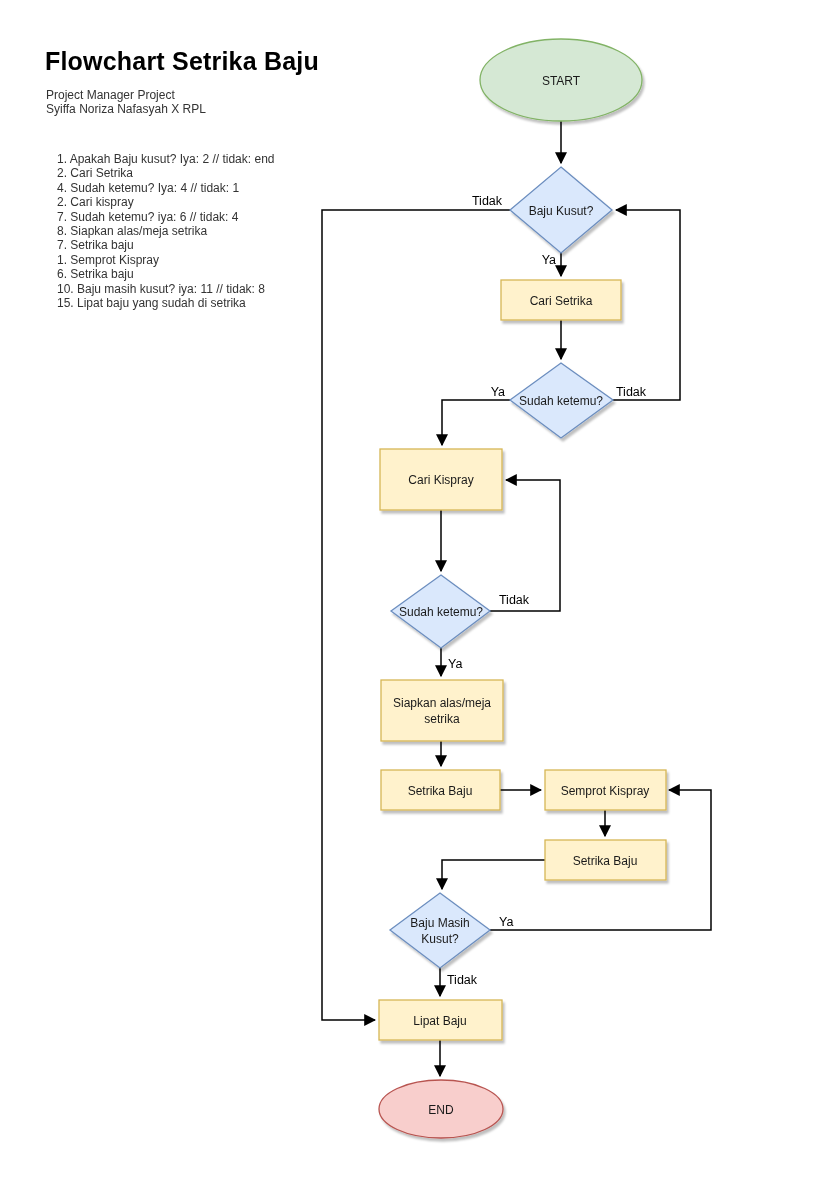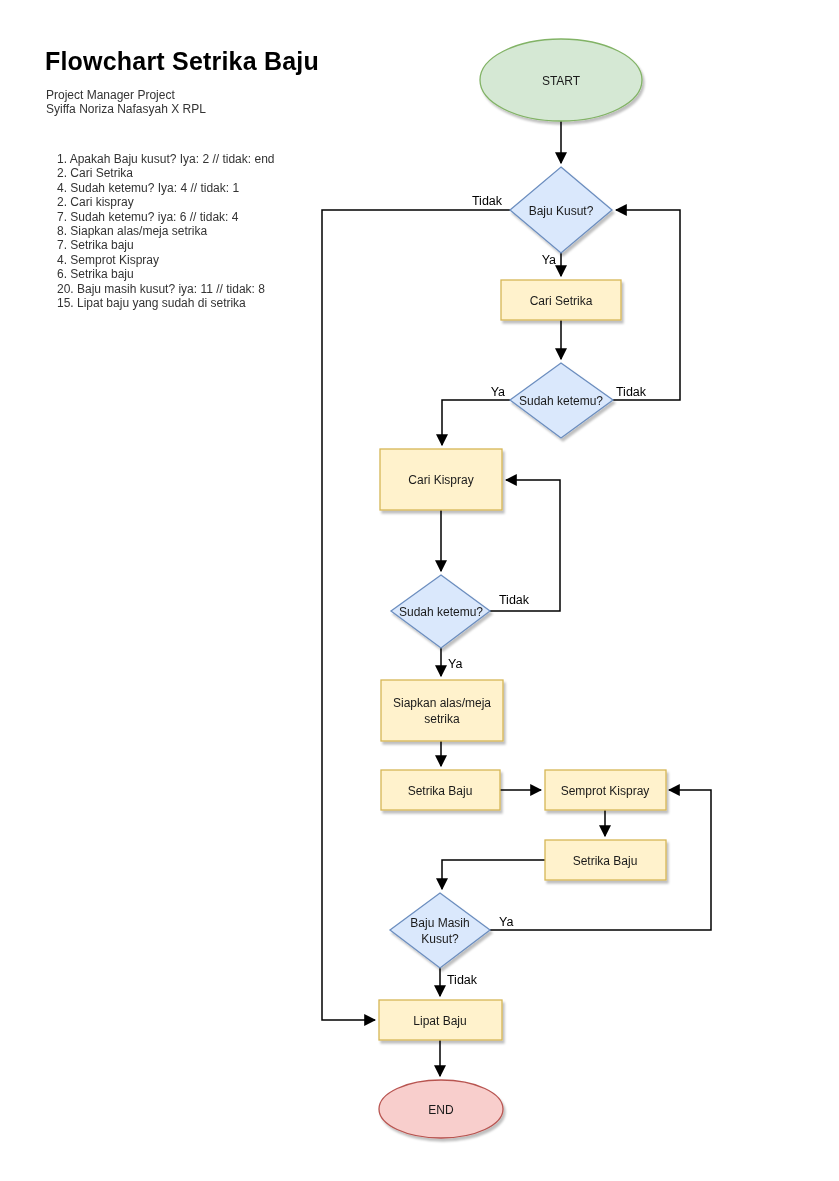--- a/index.html
+++ b/index.html
@@ -46,23 +46,23 @@
   </div>
 
   <div class="info-notes">
     <div>1. Apakah Baju kusut? Iya: 2 // tidak: end</div>
     <div>2. Cari Setrika</div>
     <div>4. Sudah ketemu? Iya: 4 // tidak: 1</div>
     <div>2. Cari kispray</div>
     <div>7. Sudah ketemu? iya: 6 // tidak: 4</div>
     <div>8. Siapkan alas/meja setrika</div>
     <div>7. Setrika baju</div>
-    <div>4. Semprot Kispray</div>
+    <div>1. Semprot Kispray</div>
     <div>6. Setrika baju</div>
-    <div>20. Baju masih kusut? iya: 11 // tidak: 8</div>
+    <div>10. Baju masih kusut? iya: 11 // tidak: 8</div>
     <div>15. Lipat baju yang sudah di setrika</div>
   </div>
 
   <svg class="flow" width="839" height="1181" viewBox="0 0 839 1181">
     <defs>
       <marker id="arrow" viewBox="0 0 10 10" refX="9" refY="5" markerWidth="8" markerHeight="8" orient="auto">
         <path d="M0,0 L10,5 L0,10 Z" fill="#000"></path>
       </marker>
       <filter id="ds" x="-20%" y="-20%" width="150%" height="160%">
         <feDropShadow dx="2" dy="3" stdDeviation="1.3" flood-color="#000000" flood-opacity="0.25"></feDropShadow>

